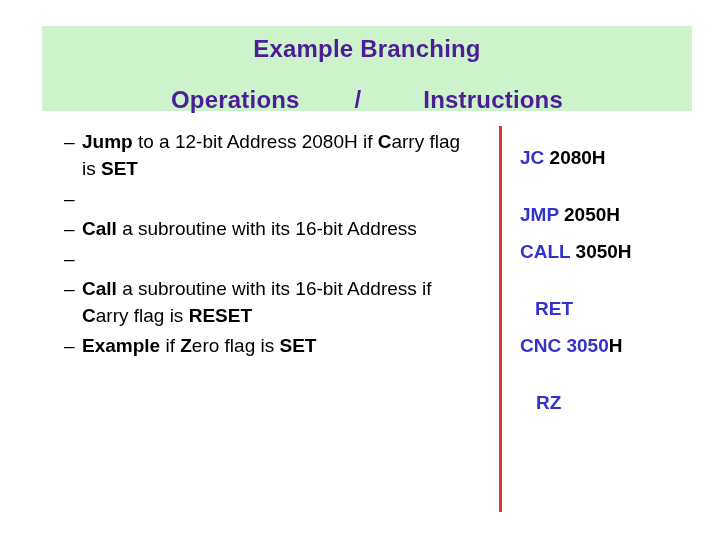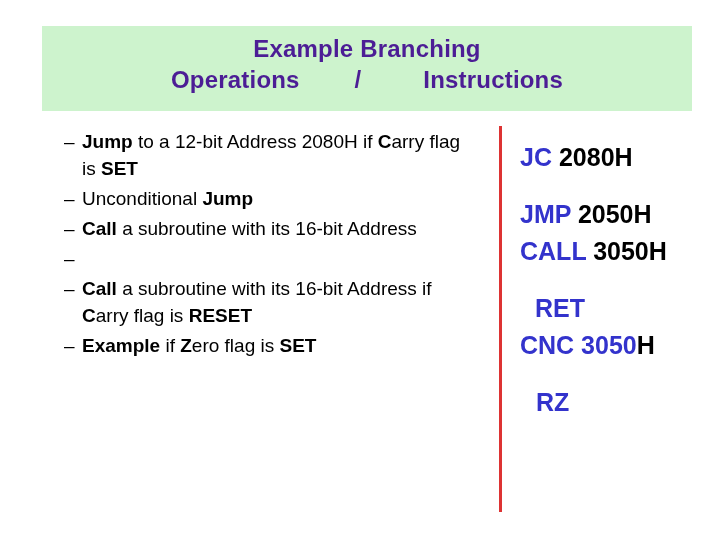--- a/index.html
+++ b/index.html
@@ -33,20 +33,21 @@
     font-weight: bold;
     color: #4c1d95;
     line-height: 31px;
     letter-spacing: 0.2px;
   }
   .title-line.first {
     padding-top: 7px;
   }
   .title-line.second {
     white-space: pre;
+    margin-top: 20px;
   }
   .content {
     position: absolute;
     left: 60px;
     top: 128px;
     width: 420px;
   }
   .bullet-row {
     display: flex;
     align-items: flex-start;
@@ -79,21 +80,21 @@
     background: #dd3333;
   }
 
   .codes {
     position: absolute;
     left: 520px;
     top: 128px;
     width: 200px;
   }
   .code-item {
-    font-size: 25px;
+    font-size: 19px;
     font-weight: bold;
     color: #000000;
     line-height: 27px;
     white-space: pre;
   }
   .code-item .mn { color: #3333cc; }
   .code-item .op { color: #000000; }
 </style>
 </head>
 <body>
@@ -105,21 +106,20 @@
     <div class="title-line second">Operations        /         Instructions</div>
   </div>
 
   <div class="content">
       <div class="bullet-row">
         <div class="dash">–</div>
         <div class="btext"><b>Jump</b><span> to a 12-bit Address 2080H if </span><b>C</b><span>arry flag is </span><b>SET</b></div>
       </div>
       <div class="bullet-row">
         <div class="dash">–</div>
-        <div class="btext"><span>Unconditional </span><b>Jump</b></div>
       </div>
       <div class="bullet-row">
         <div class="dash">–</div>
         <div class="btext"><b>Call</b><span> a subroutine with its 16-bit Address</span></div>
       </div>
       <div class="bullet-row">
         <div class="dash">–</div>
       </div>
       <div class="bullet-row">
         <div class="dash">–</div>

